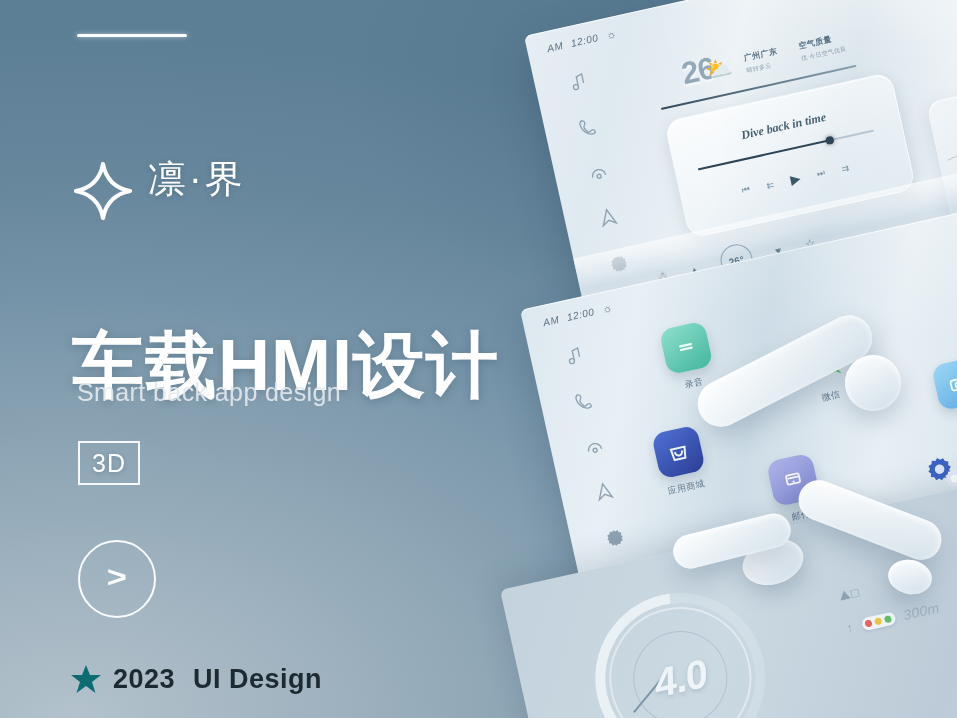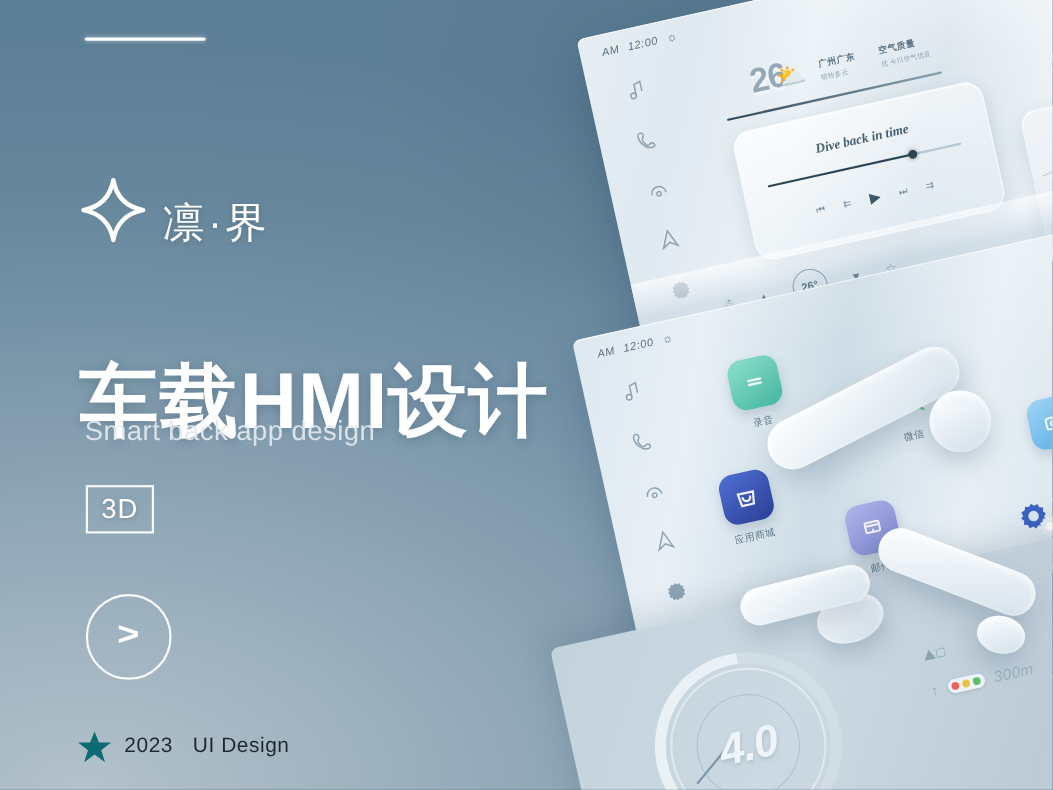--- a/index.html
+++ b/index.html
@@ -18,21 +18,21 @@
     content:"";position:absolute;inset:0;pointer-events:none;
     background:radial-gradient(70% 60% at 78% 10%, rgba(60,92,114,.28) 0%, rgba(60,92,114,0) 60%);
   }
 
   
   .left{position:absolute;left:0;top:0;width:520px;height:718px;z-index:6;}
   .rule{
     position:absolute;left:77px;top:34px;width:110px;height:3px;background:#fdfdfd;border-radius:2px;
     box-shadow:0 0 5px rgba(255,255,255,.55);
   }
-  .brand{position:absolute;left:72px;top:160px;display:flex;align-items:flex-end;gap:14px;}
+  .brand{position:absolute;left:72px;top:160px;display:flex;align-items:flex-start;gap:14px;}
   .brand .spark{width:62px;height:62px;display:block;}
   .brand .bname{
     color:#fff;font-size:38px;letter-spacing:3px;line-height:1;
     font-family:"Liberation Sans","DejaVu Sans",sans-serif;font-weight:400;
     text-shadow:0 1px 5px rgba(40,70,90,.35);
   }
   .title{
     position:absolute;left:72px;top:280px;color:#ffffff;font-weight:700;
     font-size:72px;letter-spacing:1px;line-height:1.05;white-space:nowrap;
     text-shadow:0 2px 10px rgba(40,70,90,.30);
@@ -48,21 +48,21 @@
     text-shadow:0 1px 4px rgba(40,70,90,.3);
   }
   .arrow-btn{
     position:absolute;left:78px;top:540px;width:78px;height:78px;border-radius:50%;
     border:2px solid rgba(255,255,255,.95);display:flex;align-items:center;justify-content:center;
     color:#fff;font-size:30px;font-weight:700;box-sizing:border-box;
   }
   .arrow-btn span{transform:translateY(-2px) scaleX(1.15);}
   .footer{position:absolute;left:70px;top:663px;display:flex;align-items:center;gap:11px;}
   .footer .star{width:32px;height:32px;display:block;}
-  .footer .fyear,.footer .flabel{color:#1e2a31;font-size:19px;letter-spacing:.5px;}
+  .footer .fyear,.footer .flabel{color:#1e2a31;font-size:27px;letter-spacing:.5px;font-weight:bold;}
   .footer .flabel{margin-left:7px;}
 
   
   .mocks{position:absolute;left:0;top:0;width:957px;height:718px;z-index:2;}
 
   .panel{position:absolute;transform-origin:0 0;}
 
   
   .dash-top{
     left:860px;top:-120px;width:430px;height:300px;border-radius:10px;

